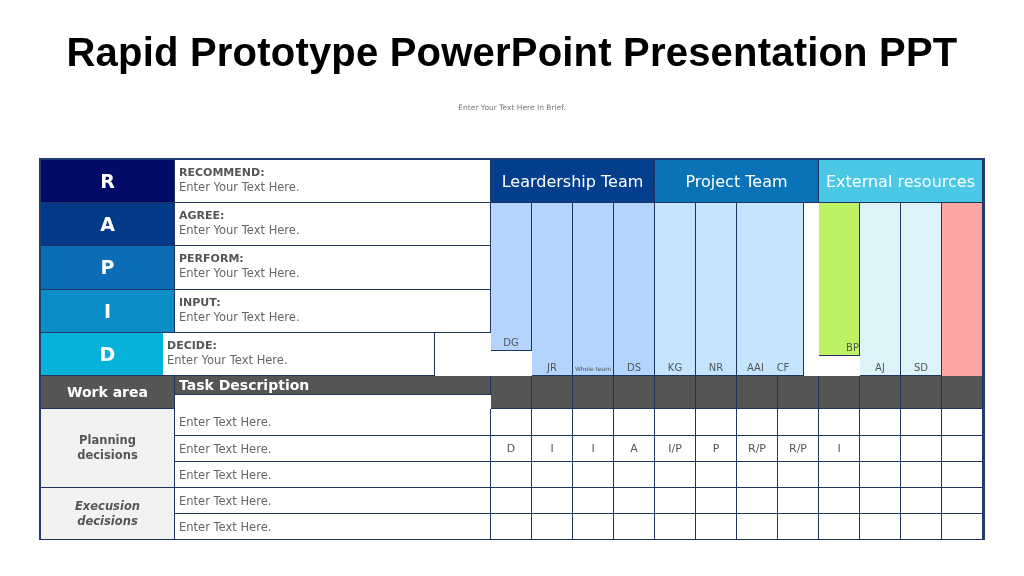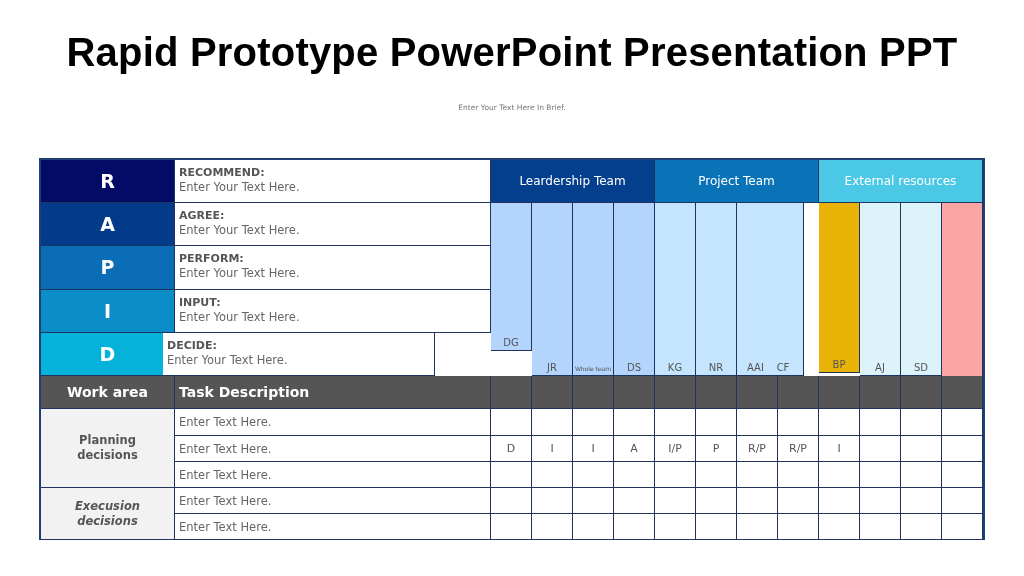--- a/index.html
+++ b/index.html
@@ -24,21 +24,21 @@
     font-family: "DejaVu Sans", sans-serif;
   }
   .letter {
     display: flex; align-items: center; justify-content: center;
     color: #fff; font-weight: bold; font-size: 19px;
   }
   .desc { padding: 5px 0 0 4px; font-size: 11.5px; line-height: 15px; color: #666; background: #fff; }
   .desc .lbl { color: #555; font-weight: bold; font-size: 11px; }
   .grp {
     display: flex; align-items: center; justify-content: center;
-    color: #fff; font-size: 12px;
+    color: #fff; font-size: 16px;
   }
   .role {
     display: flex; align-items: flex-end; justify-content: center; padding-bottom: 2px;
     color: #555; font-size: 10px;
   }
   .role.small { font-size: 6px; line-height: 7px; text-align: center; padding-bottom: 3px; }
   .hdr { background: #555555; color: #fff; font-weight: bold; font-size: 14px; display: flex; align-items: center; }
   .work { background: #f2f2f2; color: #555; font-size: 11.5px; font-weight: bold; display: flex; align-items: center; justify-content: center; text-align: center; line-height: 15px; }
   .task { padding-left: 4px; font-size: 11.5px; color: #666; display: flex; align-items: center; background: #fff; }
   .val { display: flex; align-items: center; justify-content: center; font-size: 11px; color: #555; background: #fff; }
@@ -111,36 +111,36 @@
     </div>
     <div class="cell role" style="left: 696px; top: 43.2px; width: 41px; height: 172.8px; background: rgb(196, 229, 253); justify-content: center;">
       <span>AAP</span>
     </div>
     <div class="cell role" style="left: 722px; top: 43.2px; width: 41px; height: 172.8px; background: rgb(196, 229, 253);">
       <span>CF</span>
     </div>
     <div class="cell grp" style="left: 778px; top: 0px; width: 164px; height: 43.2px; background: rgb(74, 200, 230);">
       <span>External resources</span>
     </div>
-    <div class="cell role" style="left: 778px; top: 43.2px; width: 41px; height: 170px; background: #eab308;">
+    <div class="cell role" style="left: 778px; top: 43.2px; width: 41px; height: 153px; background: #bef264; justify-content: flex-end;">
       <span>BP</span>
     </div>
     <div class="cell role" style="left: 860px; top: 43.2px; width: 41px; height: 172.8px; background: rgb(220, 243, 250);">
       <span>SD</span>
     </div>
     <div class="cell role" style="left: 819px; top: 43.2px; width: 41px; height: 172.8px; background: rgb(220, 243, 250);">
       <span>AJ</span>
     </div>
     <div class="cell role" style="left: 901px; top: 43.2px; width: 41px; height: 189px; background: #fca5a5;">
       <span>SP</span>
     </div>
     <div class="cell hdr" style="left: 0px; top: 216px; width: 134px; height: 33px; justify-content: center;">
       <span>Work area</span>
     </div>
-    <div class="cell hdr" style="left: 134px; top: 216px; width: 316px; height: 33px; padding-left: 4px;">
+    <div class="cell hdr" style="left: 134px; top: 216px; width: 316px; height: 19px; padding-left: 4px;">
       <span>Task Description</span>
     </div>
     <div class="cell hdr" style="left: 450px; top: 216px; width: 41px; height: 33px;"></div>
     <div class="cell hdr" style="left: 491px; top: 216px; width: 41px; height: 33px;"></div>
     <div class="cell hdr" style="left: 532px; top: 216px; width: 41px; height: 33px;"></div>
     <div class="cell hdr" style="left: 573px; top: 216px; width: 41px; height: 33px;"></div>
     <div class="cell hdr" style="left: 614px; top: 216px; width: 41px; height: 33px;"></div>
     <div class="cell hdr" style="left: 655px; top: 216px; width: 41px; height: 33px;"></div>
     <div class="cell hdr" style="left: 696px; top: 216px; width: 41px; height: 33px;"></div>
     <div class="cell hdr" style="left: 737px; top: 216px; width: 41px; height: 33px;"></div>

